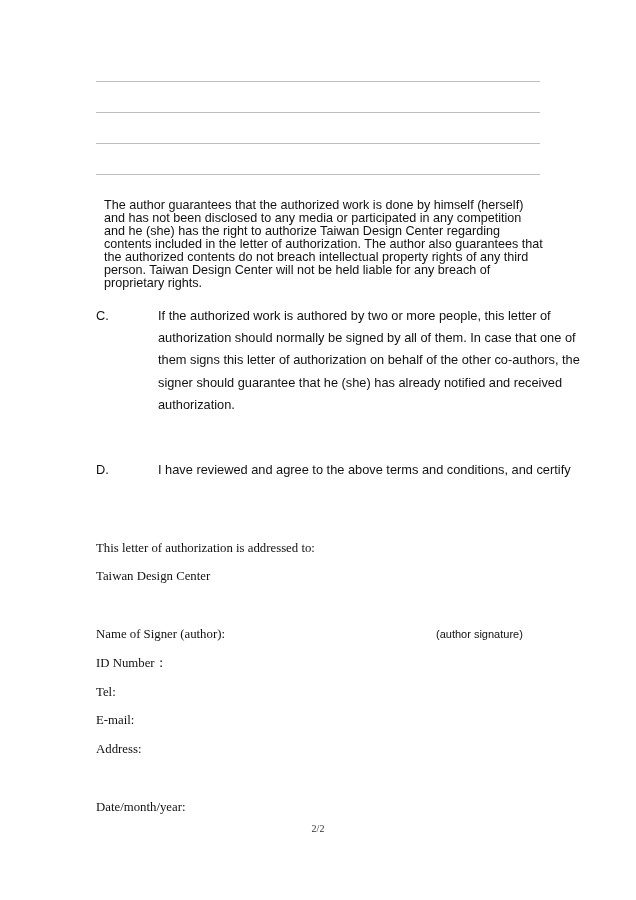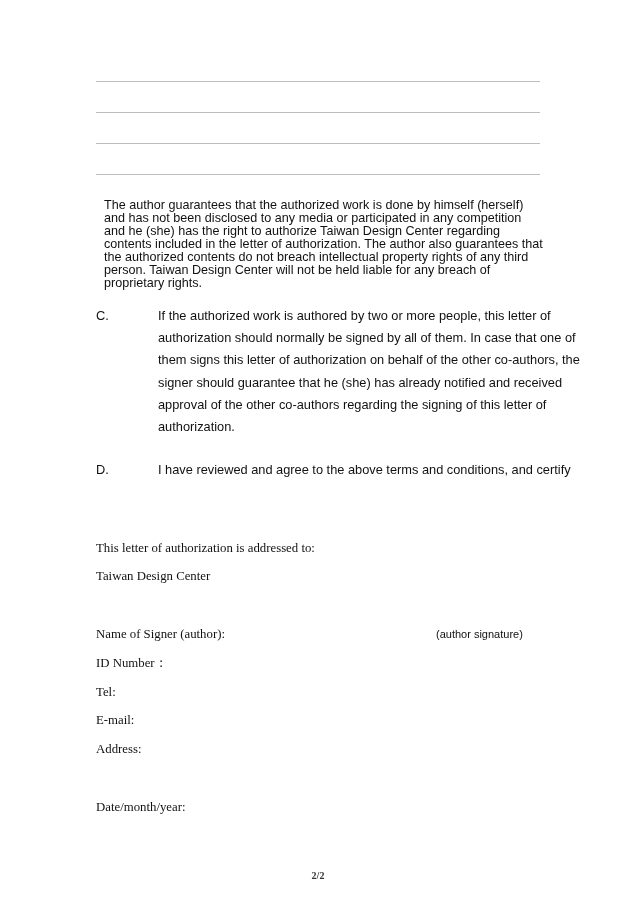--- a/index.html
+++ b/index.html
@@ -7,22 +7,22 @@
          font-family: "Liberation Sans", sans-serif; color: #111; }
   .rule { position: absolute; left: 96px; width: 444px; height: 0;
           border-top: 1.5px solid #bdbdbd; }
   .para { position: absolute; left: 96px; width: 450px; font-size: 12.6px;
           line-height: 13px; margin: 8px; }
   .item { position: absolute; left: 96px; width: 450px; font-size: 12.8px; line-height: 22.2px; }
   .item .marker { position: absolute; left: 0; top: 0; }
   .item .text { position: absolute; left: 26px; width: 424px; margin-left: 36px; }
   .line { position: absolute; left: 96px; font-size: 12.8px; line-height: 16px; white-space: nowrap; font-family: Liberation Serif, serif; }
   .sig { position: absolute; left: 436px; font-size: 11px; line-height: 16px; white-space: nowrap; }
-  .pagenum { position: absolute; left: 0; width: 636px; text-align: center; top: 870px;
-             font-family: "Liberation Serif", serif; font-size: 10px; color: #333; font-weight: bold; }
+  .pagenum { position: absolute; left: 0; width: 636px; text-align: center; top: 823px;
+             font-family: "Liberation Serif", serif; font-size: 10px; color: #333; }
 </style>
 </head>
 <body>
 
 <div class="rule" style="top:81px"></div>
 <div class="rule" style="top:112px"></div>
 <div class="rule" style="top:143px"></div>
 <div class="rule" style="top:174px"></div>
 
 <div class="para" style="top:191px">
@@ -35,21 +35,20 @@
   <div>proprietary rights.</div>
 </div>
 
 <div class="item" style="top:305px">
   <span class="marker">C.</span>
   <div class="text">
     <div>If the authorized work is authored by two or more people, this letter of</div>
     <div>authorization should normally be signed by all of them. In case that one of</div>
     <div>them signs this letter of authorization on behalf of the other co-authors, the</div>
     <div>signer should guarantee that he (she) has already notified and received</div>
-    <div>approval of the other co-authors regarding the signing of this letter of</div>
     <div>authorization.</div>
   </div>
 </div>
 
 <div class="item" style="top:459px">
   <span class="marker">D.</span>
   <div class="text">
     <div>I have reviewed and agree to the above terms and conditions, and certify</div>
   </div>
 </div>

